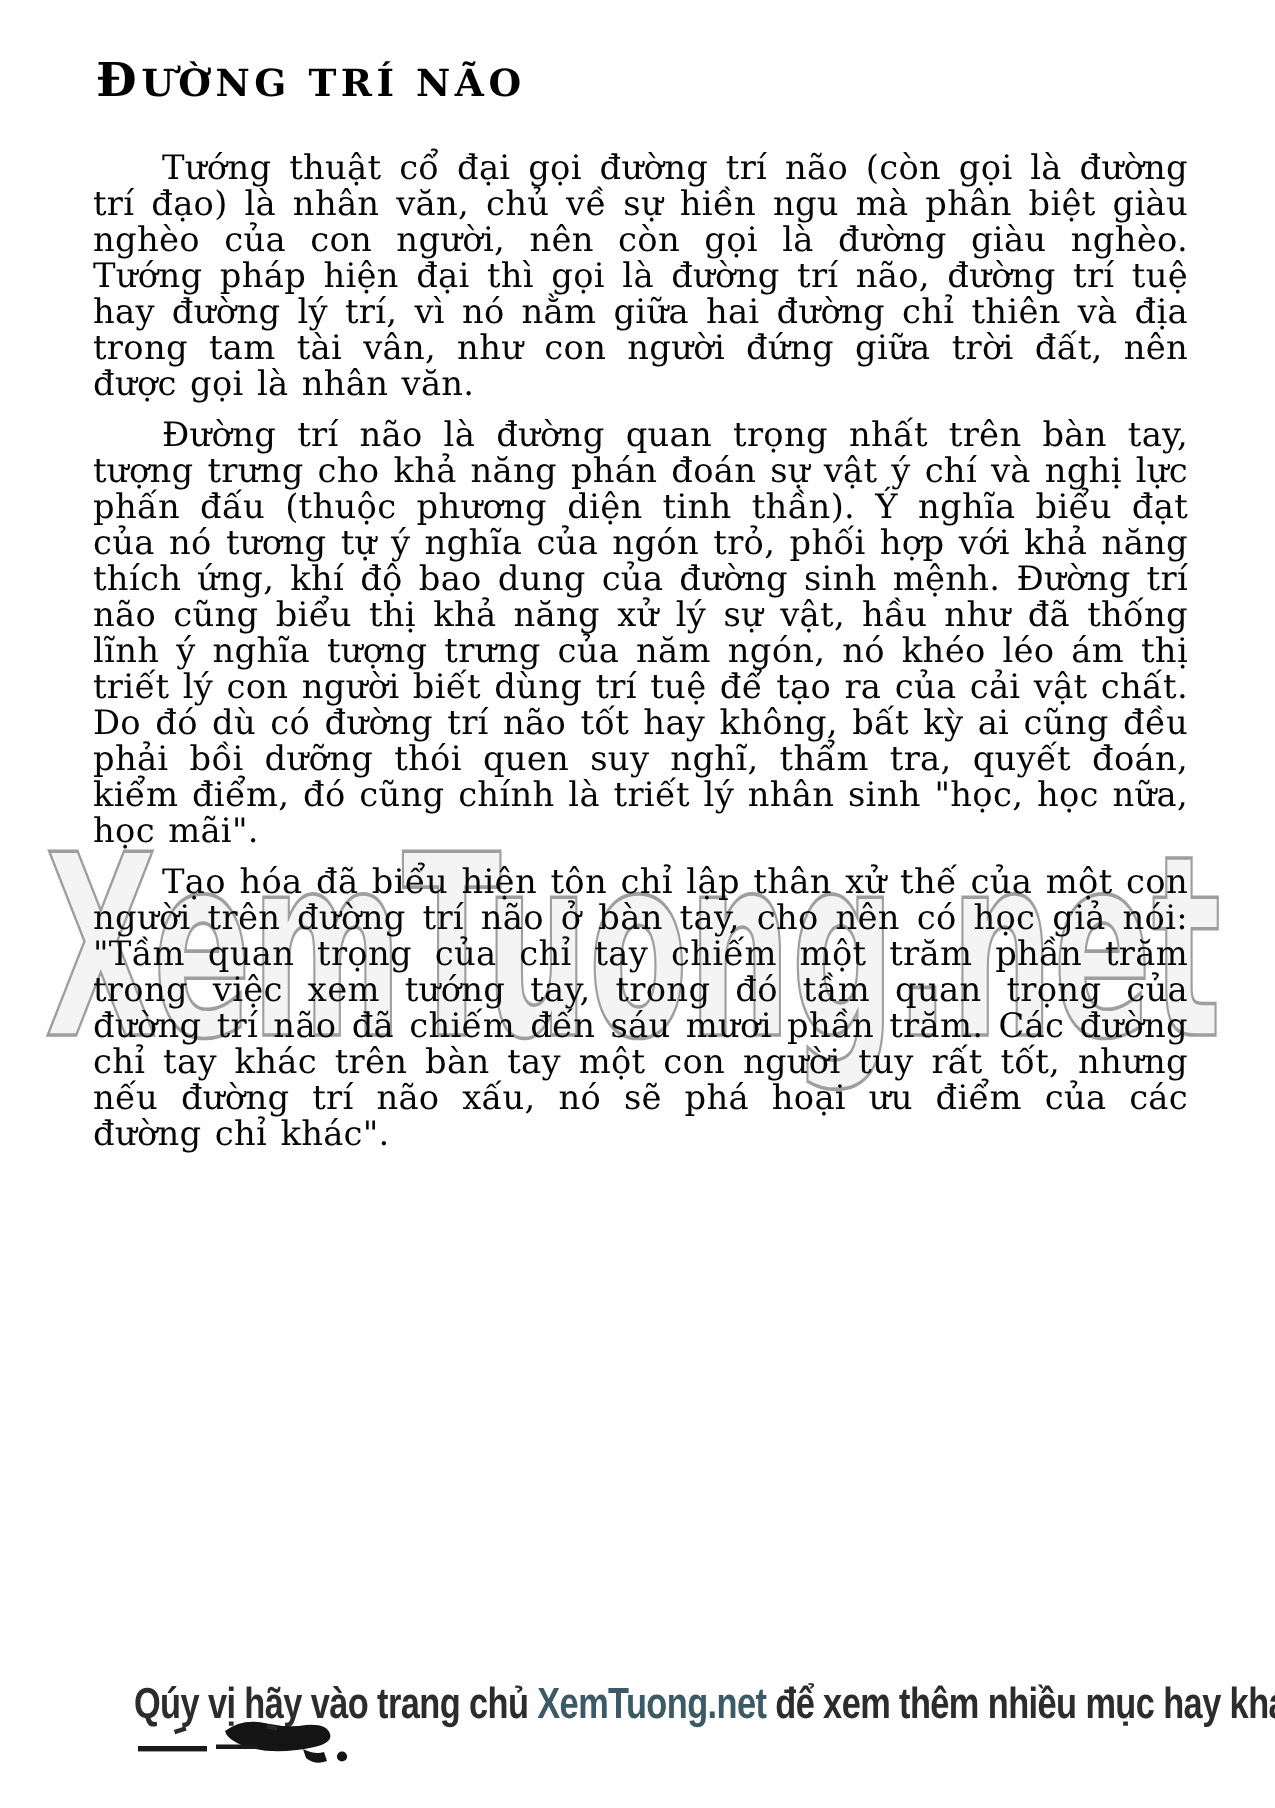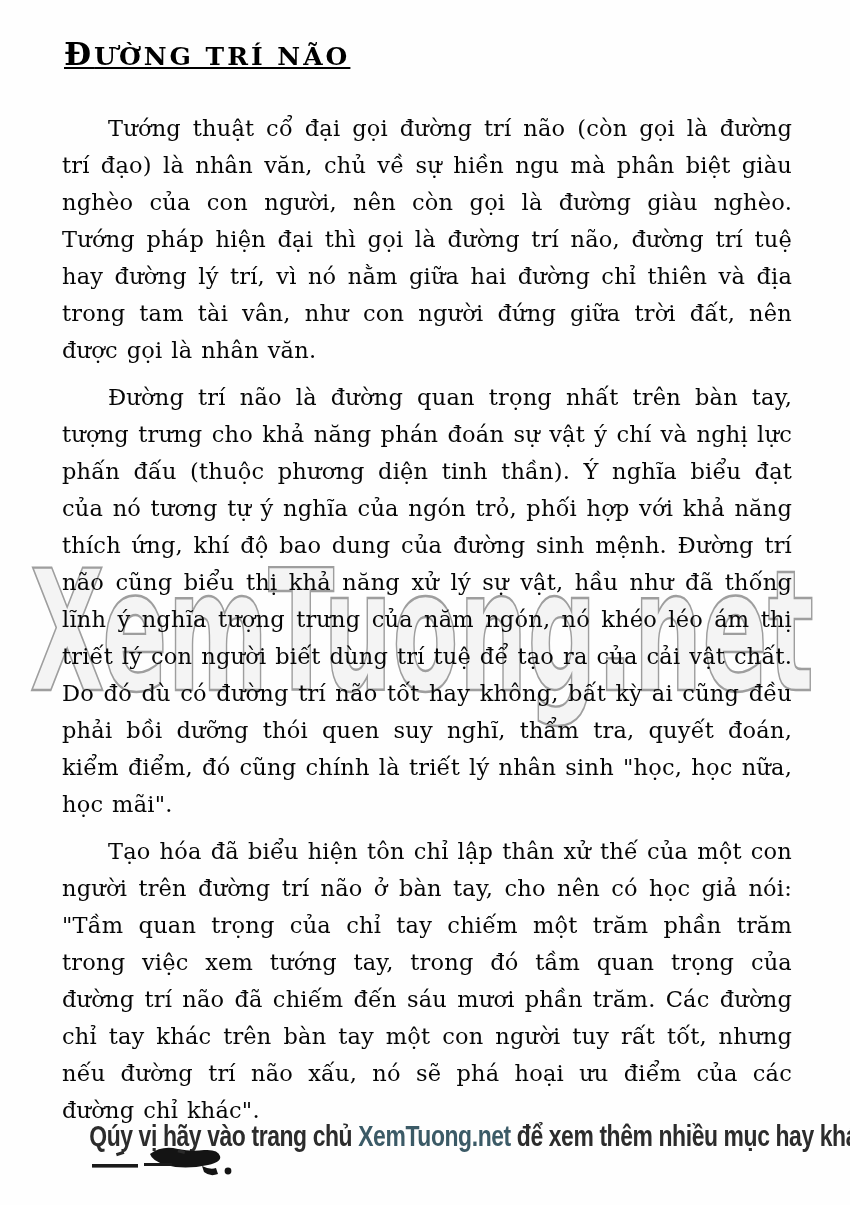--- a/index.html
+++ b/index.html
@@ -24,33 +24,32 @@
   .content {
     position: absolute;
     left: 62px; top: 36px;
     width: 730px;
     z-index: 2;
     color: #161616;
     
     filter: contrast(1.15) blur(0.35px);
   }
   h1.doc-title {
-    margin: 0 0 38px 2px;
+    margin: 0 0 28px 2px;
     font-size: 25px;
     font-weight: bold;
     font-family: "DejaVu Serif", serif;
     letter-spacing: 3px;
     color: #101010;
-    text-decoration: underline;
   }
   h1.doc-title::first-letter { font-size: 31px; }
   .content p {
     margin: 0 0 10px 0;
     font-size: 22.5px;
-    line-height: 37px;
+    line-height: 24px;
     text-align: justify;
     text-indent: 46px;
     word-spacing: 1.5px;
     letter-spacing: 0.2px;
   }
   .footer {
     position: absolute;
     left: 0; top: 1120px;
     width: 850px;
     z-index: 3;

